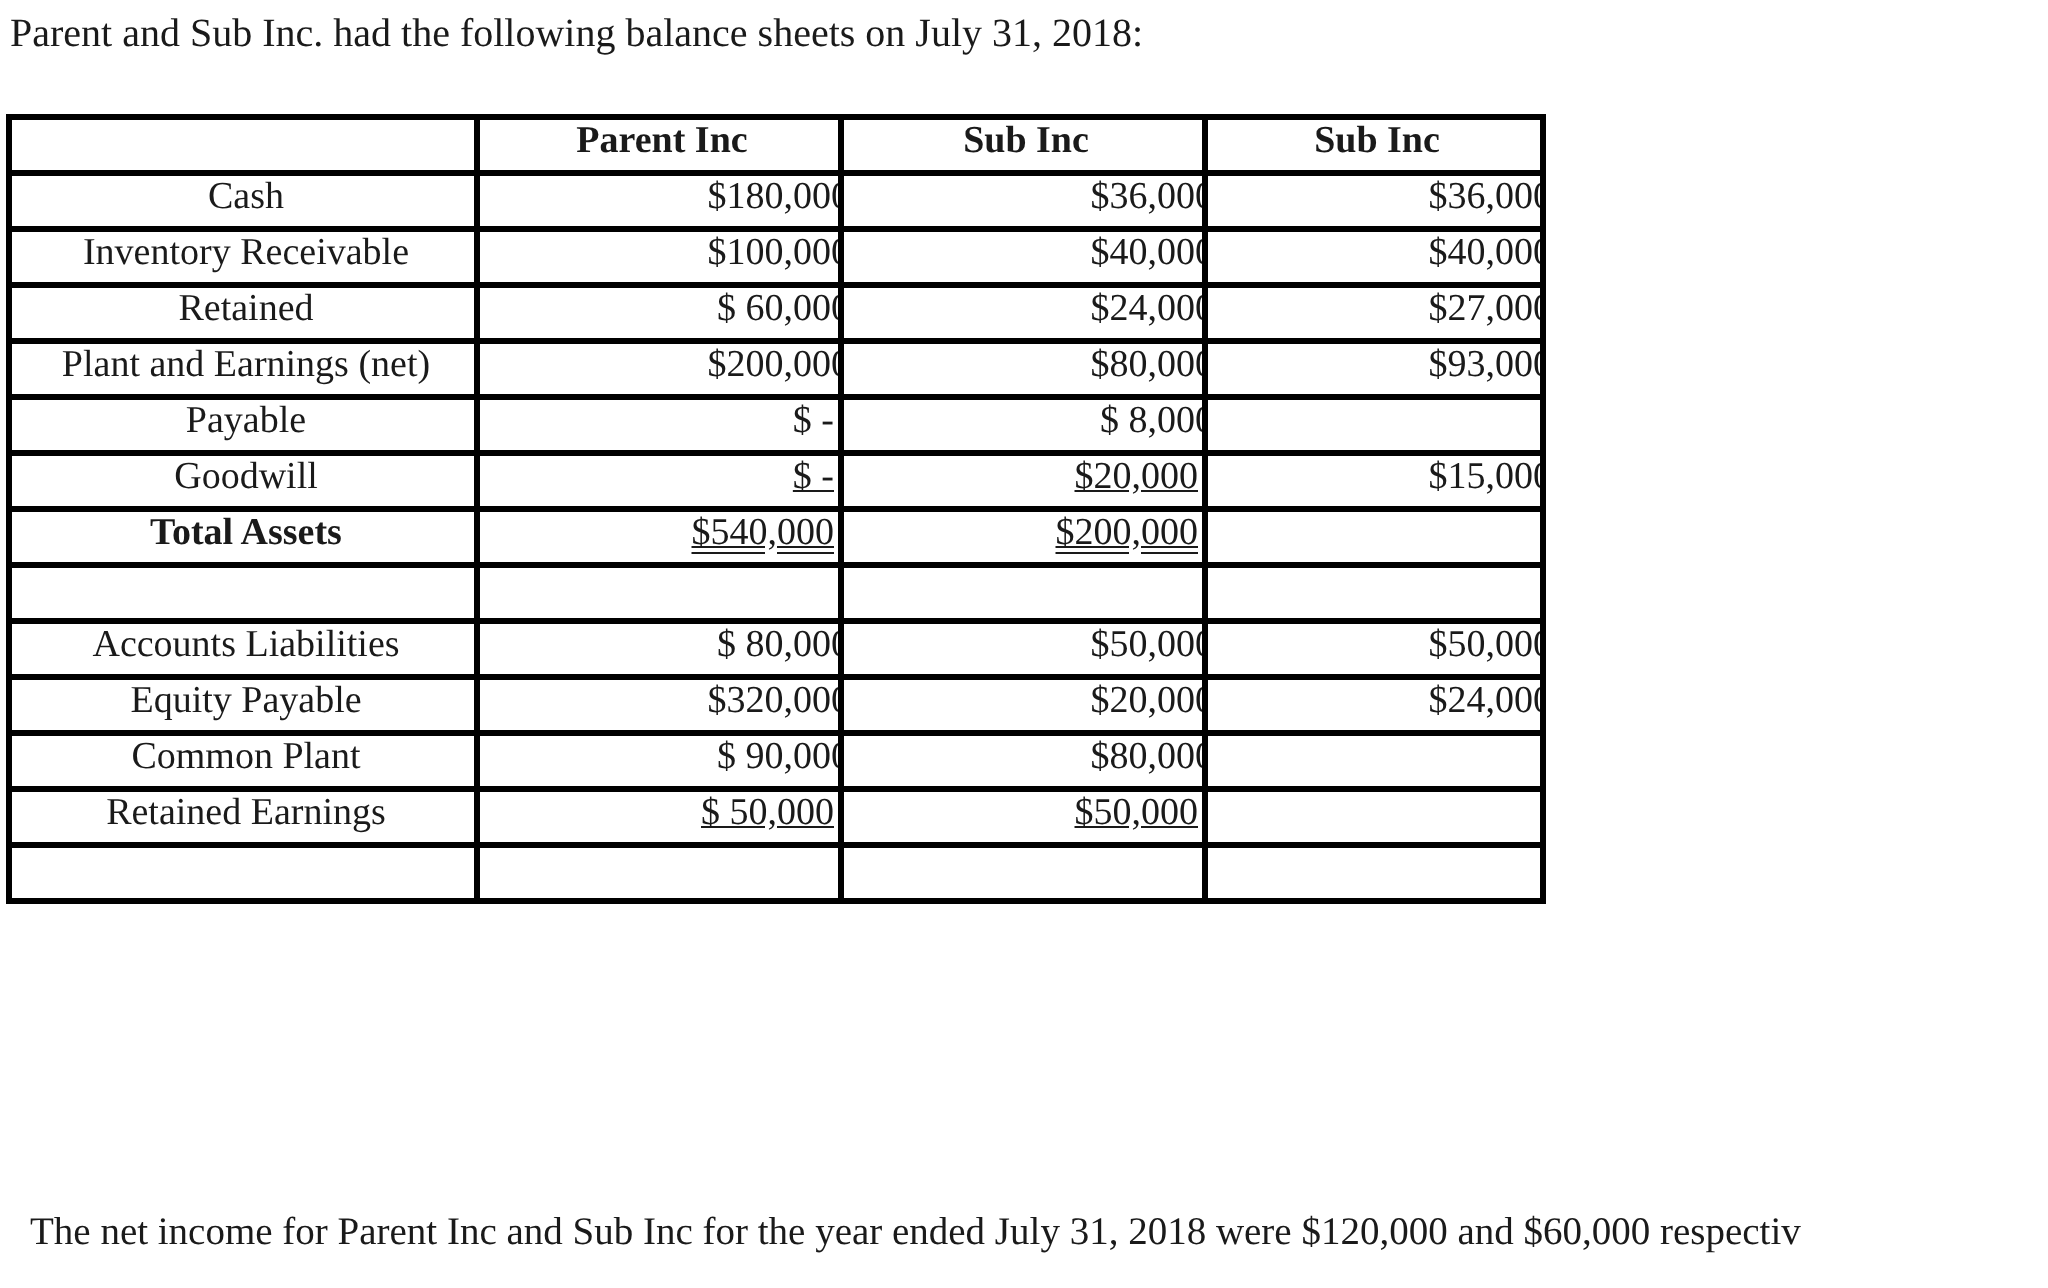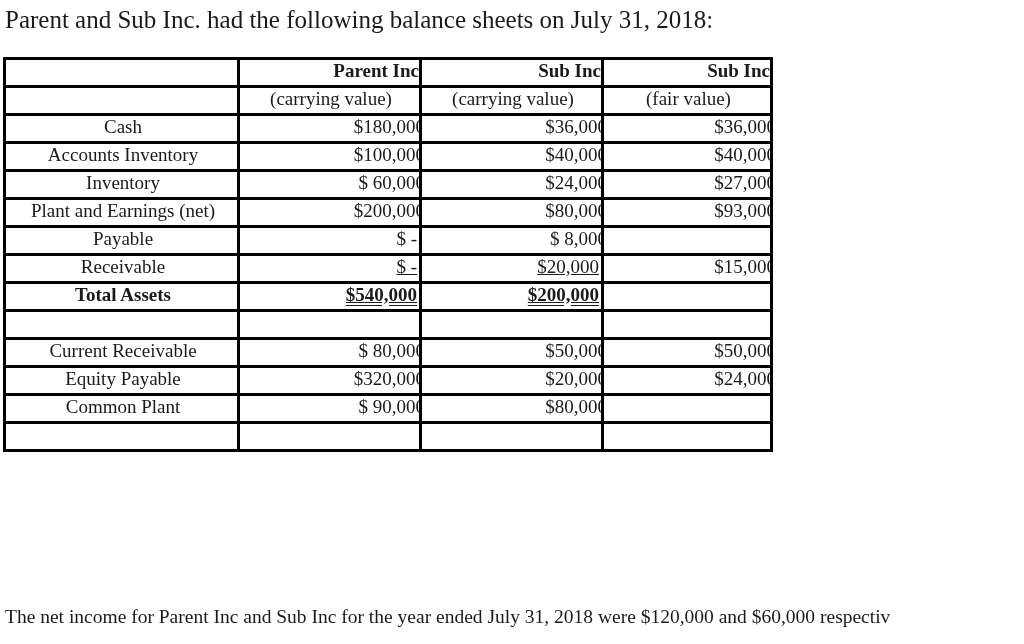--- a/index.html
+++ b/index.html
@@ -3,24 +3,24 @@
 <meta charset="utf-8">
 <style>
   html, body { margin: 0; padding: 0; background: #ffffff; }
   body {
     width: 1024px; height: 644px; position: relative; overflow: hidden;
     font-family: "Liberation Serif", "DejaVu Serif", serif;
     color: #1a1a1a;
   }
   .intro {
     position: absolute; left: 5px; top: 6px;
-    font-size: 25px; white-space: nowrap;
+    font-size: 20px; white-space: nowrap;
   }
   .outro {
-    position: absolute; left: 5px; top: 606px;
+    position: absolute; left: 15px; top: 606px;
     font-size: 19.5px; white-space: nowrap;
   }
   table.bs {
     position: absolute; left: 3px; top: 57px;
     border-collapse: collapse;
     table-layout: fixed;
     width: 767px;
     font-size: 19px;
   }
   table.bs td {
@@ -29,26 +29,26 @@
     height: 25px;
     line-height: 22px;
     vertical-align: top;
     white-space: nowrap;
     overflow: hidden;
   }
   col.c0 { width: 234px; }
   col.c1 { width: 182px; }
   col.c2 { width: 182px; }
   col.c3 { width: 169px; }
-  td.hdr { text-align: right; font-weight: bold; }
+  td.hdr { text-align: center; font-weight: bold; }
   td.sub { text-align: center; }
   td.num { text-align: right; padding-right: 0; position: relative; }
   td.num span.v { margin-right: -6px; }
   td.num.ul span.v { text-decoration: underline; margin-right: 2px; }
-  td.num.bold span.v { font-weight: bold; text-decoration: underline; text-decoration-style: double; margin-right: 2px; }
+  td.num.bold span.v { font-weight: normal; text-decoration: underline; text-decoration-style: double; margin-right: 2px; }
   td.lbl { text-align: center; }
   td.lbl.bold { font-weight: bold; }
   tr.tall td { height: 56px; }
   tr.empty td { height: 25px; }
   td.lbl.wrap { white-space: normal; line-height: 28px; }
 </style>
 </head>
 <body>
 
 <div class="intro">Parent and Sub Inc. had the following balance sheets on July 31, 2018:</div>
@@ -60,95 +60,95 @@
       <col class="c2">
       <col class="c3">
     </colgroup>
   <tbody>
       <tr>
     <td class="hdr"></td>
     <td class="hdr">Parent Inc</td>
     <td class="hdr">Sub Inc</td>
     <td class="hdr">Sub Inc</td>
   </tr>
-  <tr>
-    <td class="sub"></td>
-    <td class="sub">(carrying value)</td>
-    <td class="sub">(carrying value)</td>
-    <td class="sub">(fair value)</td>
-  </tr>
 
   <tr>
     <td class="lbl">Cash</td>
     <td class="num"><span class="v">$180,000</span></td>
     <td class="num"><span class="v">$36,000</span></td>
     <td class="num"><span class="v">$36,000</span></td>
   </tr>
   <tr>
-    <td class="lbl">Accounts Inventory</td>
+    <td class="lbl">Inventory Receivable</td>
     <td class="num"><span class="v">$100,000</span></td>
     <td class="num"><span class="v">$40,000</span></td>
     <td class="num"><span class="v">$40,000</span></td>
   </tr>
   <tr>
-    <td class="lbl">Inventory</td>
+    <td class="lbl">Retained</td>
     <td class="num"><span class="v">$ 60,000</span></td>
     <td class="num"><span class="v">$24,000</span></td>
     <td class="num"><span class="v">$27,000</span></td>
   </tr>
   <tr>
     <td class="lbl">Plant and Earnings (net)</td>
     <td class="num"><span class="v">$200,000</span></td>
     <td class="num"><span class="v">$80,000</span></td>
     <td class="num"><span class="v">$93,000</span></td>
   </tr>
   <tr>
     <td class="lbl">Payable</td>
     <td class="num"><span class="v" style="margin-right:2px">$ -</span></td>
     <td class="num"><span class="v">$ 8,000</span></td>
     <td class="num"><span class="v"></span></td>
   </tr>
   <tr>
-    <td class="lbl">Receivable</td>
+    <td class="lbl">Goodwill</td>
     <td class="num ul"><span class="v">$ -</span></td>
     <td class="num ul"><span class="v">$20,000</span></td>
     <td class="num"><span class="v">$15,000</span></td>
   </tr>
   <tr>
     <td class="lbl bold">Total Assets</td>
     <td class="num bold"><span class="v">$540,000</span></td>
     <td class="num bold"><span class="v">$200,000</span></td>
     <td class="num"><span class="v"></span></td>
   </tr>
 
   <tr class="empty">
     <td></td>
         <td></td>
         <td></td>
         <td></td>
   </tr>
 
   <tr>
-    <td class="lbl">Current Receivable</td>
+    <td class="lbl">Accounts Liabilities</td>
     <td class="num"><span class="v">$ 80,000</span></td>
     <td class="num"><span class="v">$50,000</span></td>
     <td class="num"><span class="v">$50,000</span></td>
   </tr>
   <tr>
     <td class="lbl">Equity Payable</td>
     <td class="num"><span class="v">$320,000</span></td>
     <td class="num"><span class="v">$20,000</span></td>
     <td class="num"><span class="v">$24,000</span></td>
   </tr>
   <tr>
     <td class="lbl">Common Plant</td>
     <td class="num"><span class="v">$ 90,000</span></td>
     <td class="num"><span class="v">$80,000</span></td>
     <td class="num"><span class="v"></span></td>
   </tr>
+  <tr>
+    <td class="lbl">Retained Earnings</td>
+    <td class="num ul"><span class="v">$ 50,000</span></td>
+    <td class="num ul"><span class="v">$50,000</span></td>
+    <td class="num"><span class="v"></span></td>
+  </tr>
 
   <tr class="empty">
     <td></td>
         <td></td>
         <td></td>
         <td></td>
   </tr>
 </tbody>
   </table>
 

